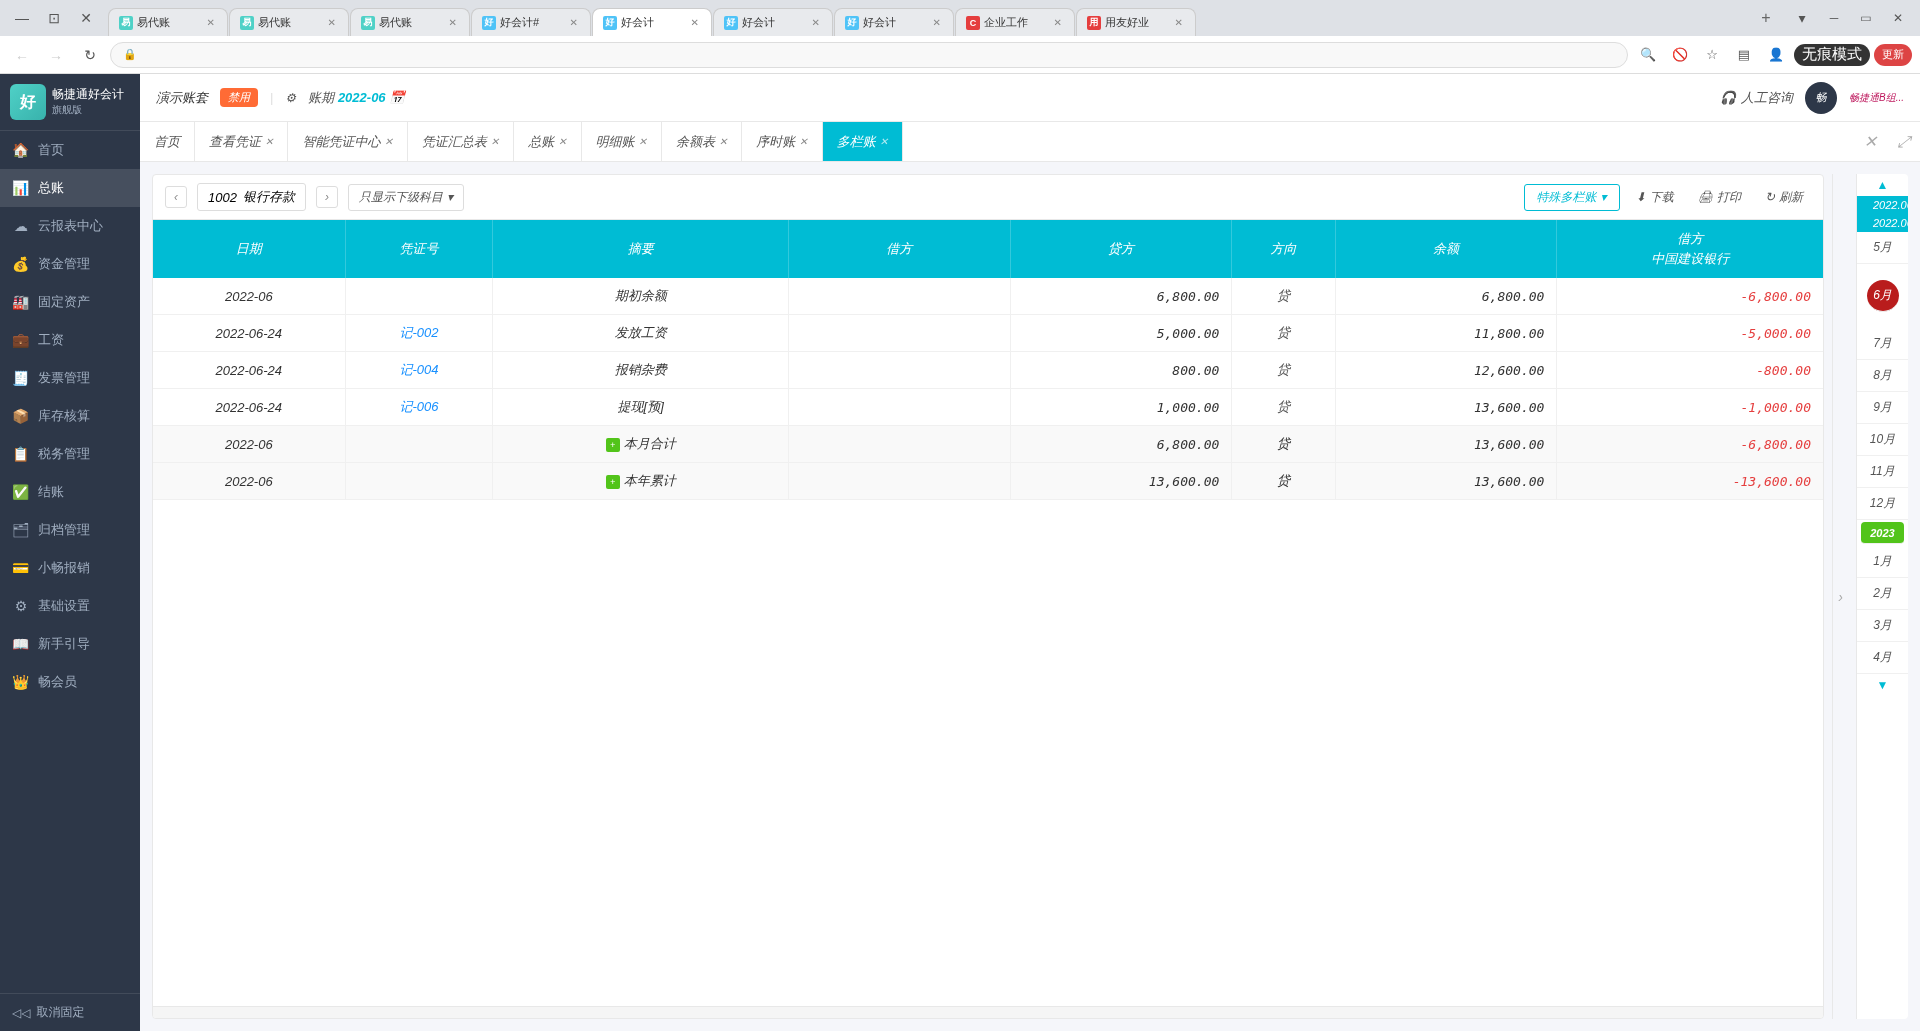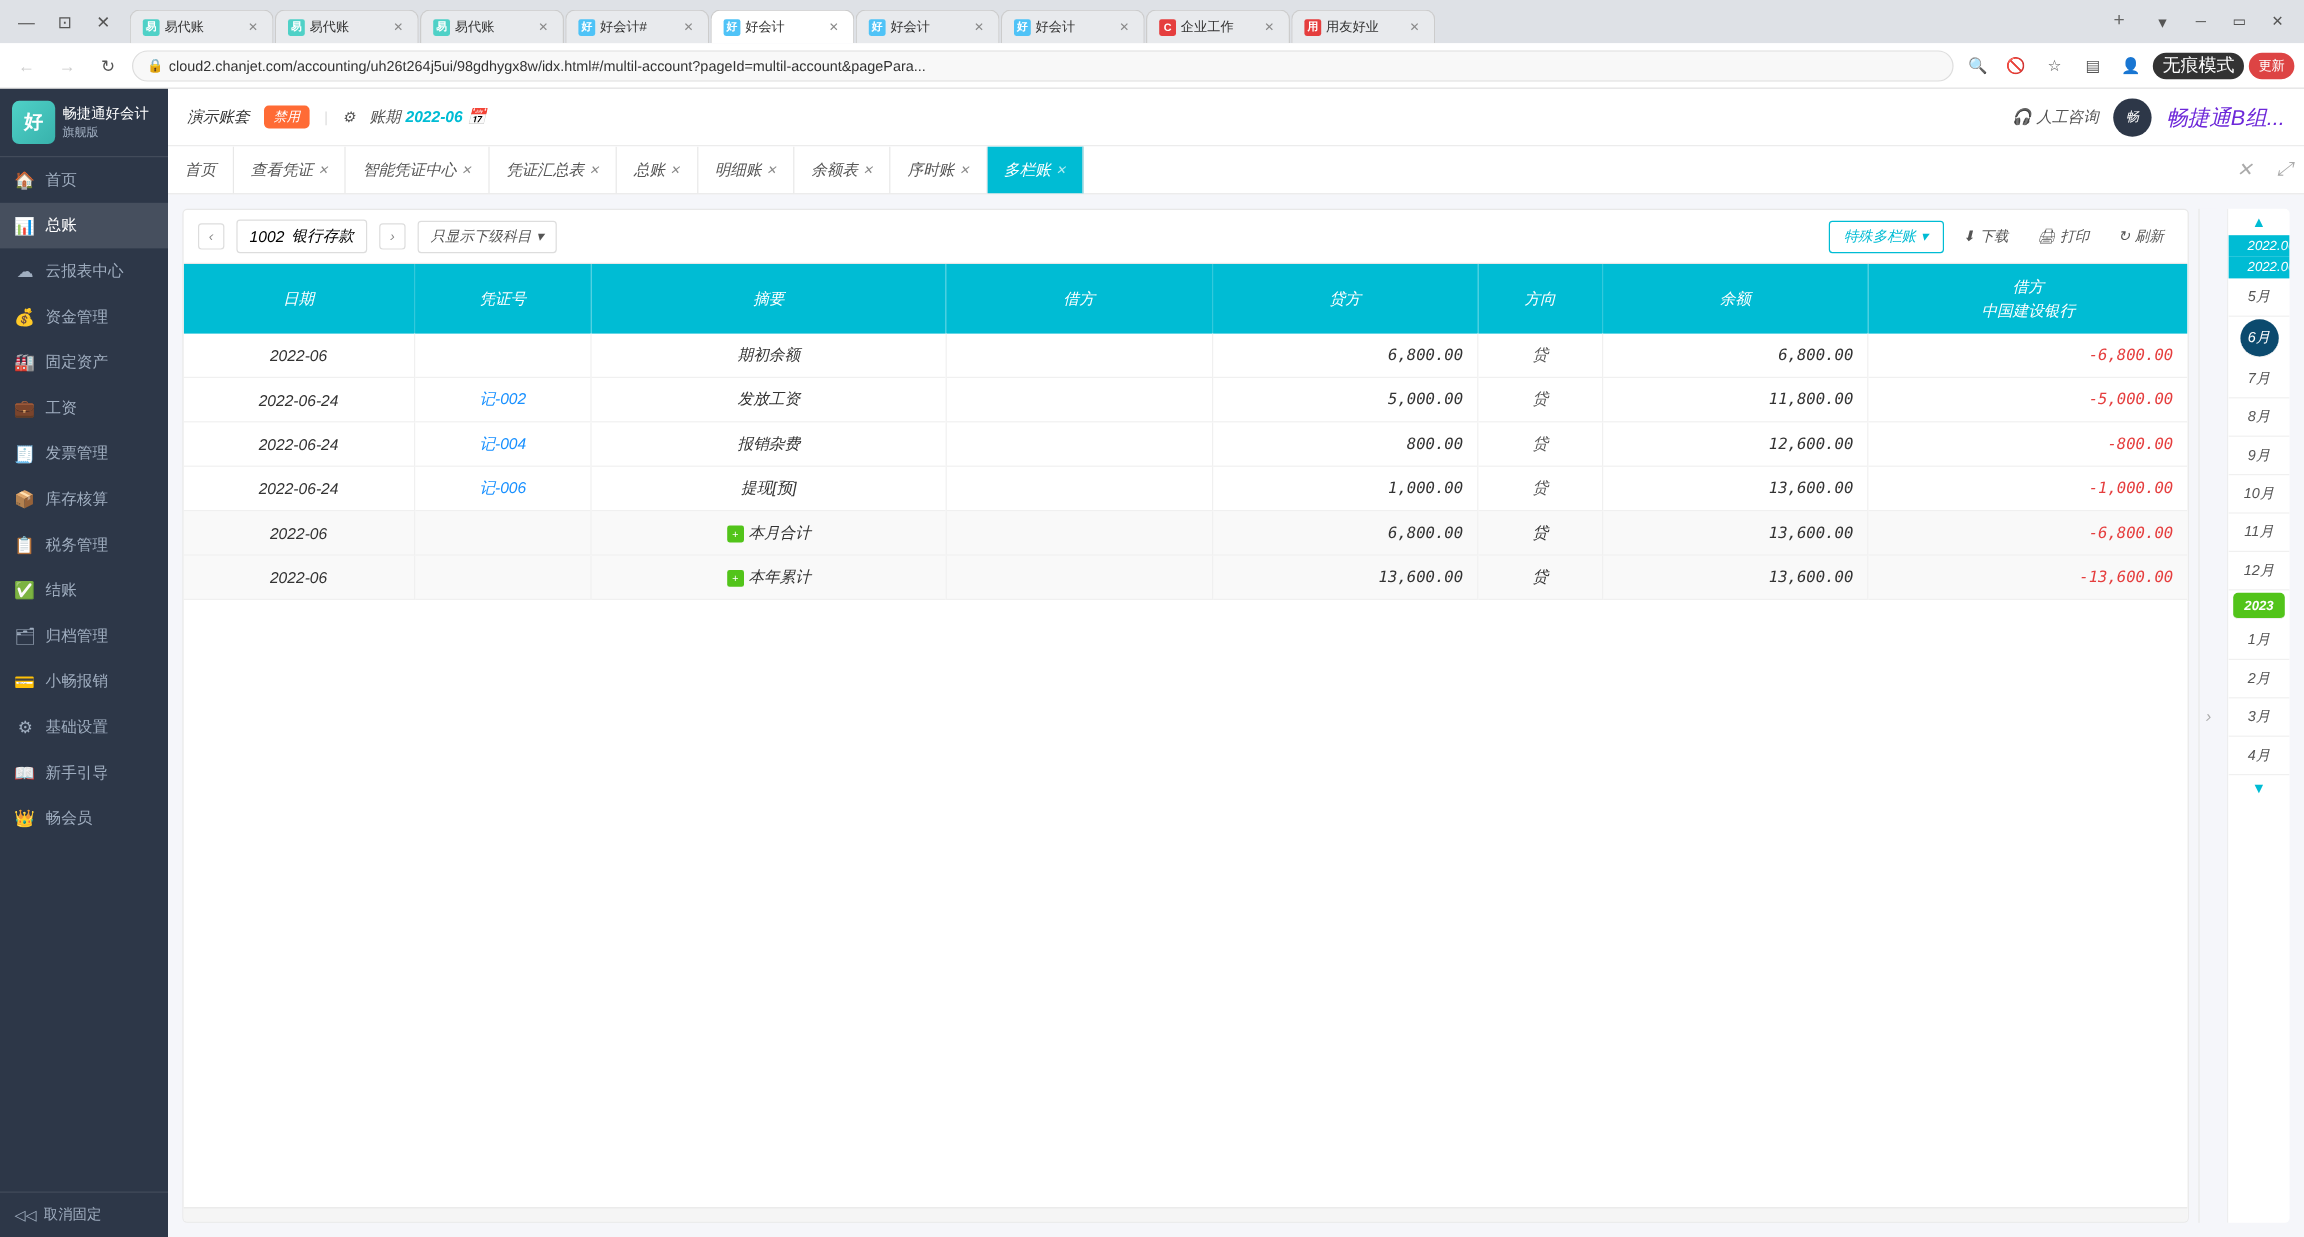--- a/index.html
+++ b/index.html
@@ -49,21 +49,21 @@
     .main { flex: 1; display: flex; flex-direction: column; background: #f5f6fa; overflow: hidden; font-style: italic; }
 
     
     .topbar { background: #fff; height: 48px; display: flex; align-items: center; padding: 0 16px; border-bottom: 1px solid #e8e8e8; gap: 12px; }
     .account-badge { background: #ff6b35; color: #fff; padding: 2px 8px; border-radius: 4px; font-size: 11px; }
     .topbar-sep { color: #ddd; }
     .topbar-item { display: flex; align-items: center; gap: 4px; font-size: 13px; color: #555; cursor: pointer; }
     .topbar-right { margin-left: auto; display: flex; align-items: center; gap: 12px; }
     .support-btn { display: flex; align-items: center; gap: 4px; font-size: 13px; color: #555; cursor: pointer; }
     .user-avatar { width: 32px; height: 32px; background: #2d3748; border-radius: 50%; display: flex; align-items: center; justify-content: center; color: #fff; font-size: 11px; }
-    .user-name { font-size: 18px; color: #6d28d9; }
+    .user-name { font-size: 10px; color: #be185d; }
 
     
     .page-tabs { background: #fff; height: 40px; display: flex; align-items: center; border-bottom: 1px solid #e8e8e8; overflow: hidden; }
     .page-tab { display: flex; align-items: center; gap: 4px; padding: 0 14px; height: 40px; cursor: pointer; font-size: 13px; color: #555; border-right: 1px solid #e8e8e8; white-space: nowrap; }
     .page-tab.active { background: #00bcd4; color: #fff; }
     .page-tab-close { font-size: 10px; opacity: 0.7; }
     .collapse-btn { margin-left: auto; padding: 0 10px; cursor: pointer; color: #aaa; font-size: 16px; }
     .expand-btn { padding: 0 10px; cursor: pointer; color: #aaa; font-size: 16px; }
 
     
@@ -99,21 +99,21 @@
     .summary-icon { display: inline-flex; align-items: center; justify-content: center; width: 14px; height: 14px; background: #52c41a; color: #fff; border-radius: 2px; font-size: 9px; margin-right: 4px; }
     td.align-left { text-align: center; }
 
     
     .h-scrollbar { height: 12px; background: #f5f5f5; border-top: 1px solid #e8e8e8; }
 
     
     .calendar-panel { width: 52px; background: #fff; border-left: 1px solid #e8e8e8; display: flex; flex-direction: column; overflow: hidden; border-radius: 0 4px 4px 0; }
     .cal-header { background: #00bcd4; color: #fff; font-size: 11px; text-align: center; padding: 3px 16px; white-space: nowrap; overflow: hidden; }
     .cal-month { display: flex; align-items: center; justify-content: center; height: 32px; font-size: 12px; color: #555; cursor: pointer; border-bottom: 1px solid #f0f0f0; }
-    .cal-month.active { background: #0c4a6e; color: #fff; border-radius: 50%; width: 32px; height: 32px; margin: 2px auto; }
+    .cal-month.active { background: #b91c1c; color: #fff; border-radius: 50%; width: 32px; height: 32px; margin: 16px auto; }
     .cal-month.year-badge { background: #52c41a; color: #fff; font-size: 11px; font-weight: bold; border-radius: 4px; margin: 2px 4px; height: 22px; }
     .cal-scroll-up { display: flex; align-items: center; justify-content: center; padding: 4px; cursor: pointer; color: #00bcd4; }
     .cal-scroll-down { display: flex; align-items: center; justify-content: center; padding: 4px; cursor: pointer; color: #00bcd4; }
 
     
     .side-collapse { width: 16px; background: #f5f6fa; display: flex; align-items: center; justify-content: center; cursor: pointer; border-left: 1px solid #e8e8e8; }
     .side-collapse-icon { color: #aaa; font-size: 14px; }
 
     
     ::-webkit-scrollbar { width: 6px; height: 6px; }
@@ -184,21 +184,20 @@
     <div class="win-btn">✕</div>
   </div>
 </div>
 
 <div class="address-bar">
   <div class="nav-btn disabled">←</div>
   <div class="nav-btn disabled">→</div>
   <div class="nav-btn">↻</div>
   <div class="url-bar">
     <span class="url-lock">🔒</span>
-    <span class="url-text">cloud2.chanjet.com/accounting/uh26t264j5ui/98gdhygx8w/idx.html#/multil-account?pageId=multil-account&amp;pagePara...</span>
   </div>
   <div class="address-right">
     <div class="addr-btn">🔍</div>
     <div class="addr-btn">🚫</div>
     <div class="addr-btn">☆</div>
     <div class="addr-btn">▤</div>
     <div class="addr-btn">👤</div>
     <div class="no-trace-btn">无痕模式</div>
     <div class="update-btn">更新</div>
   </div>

